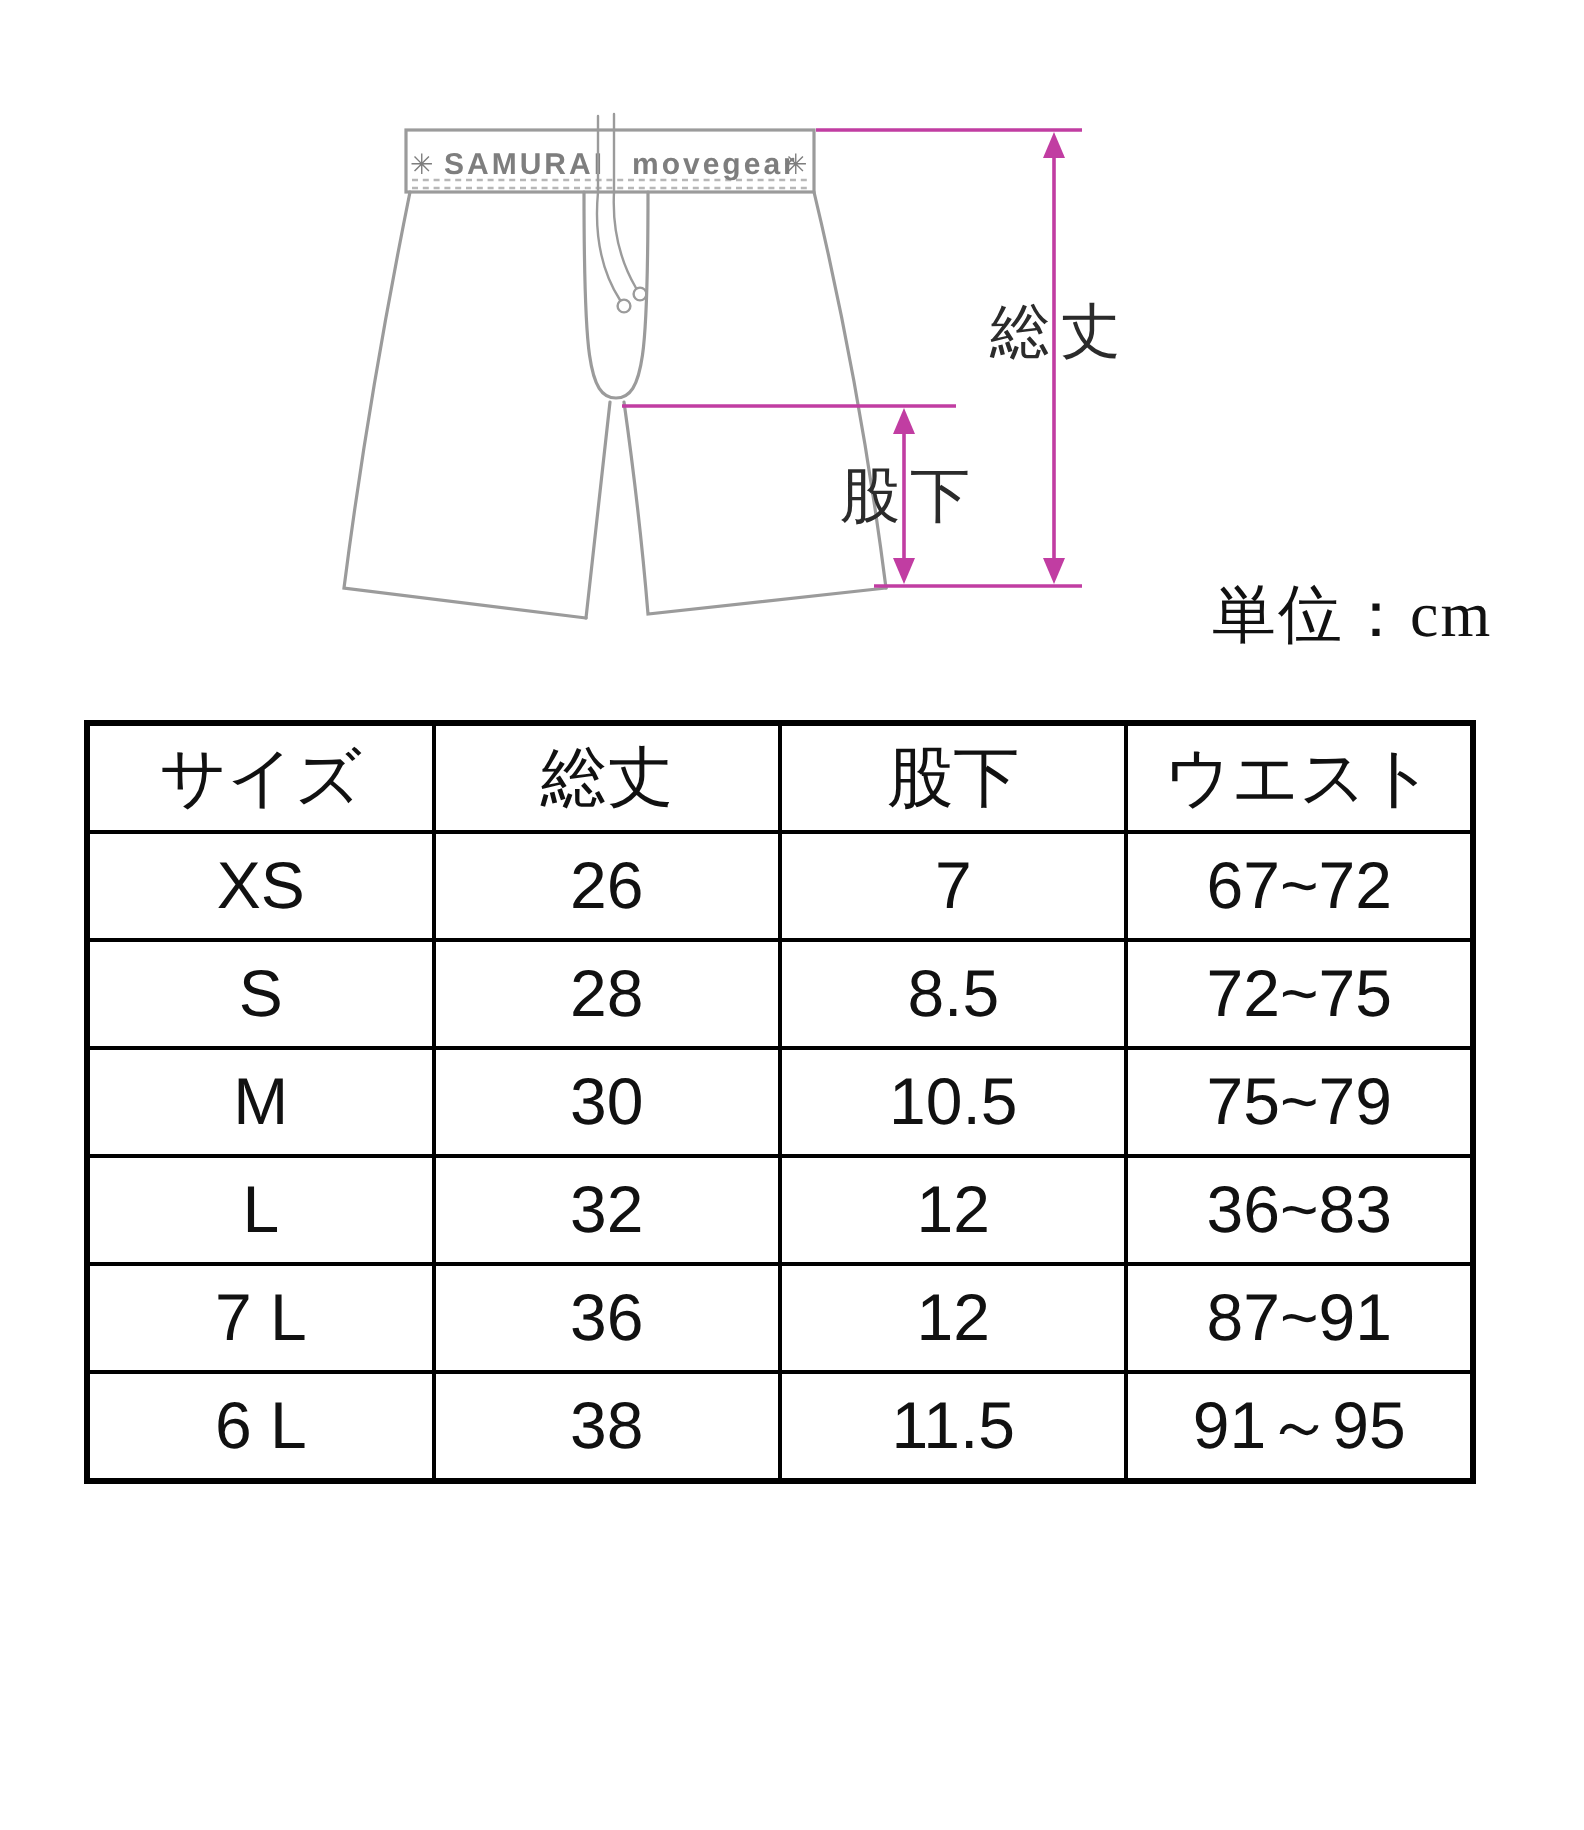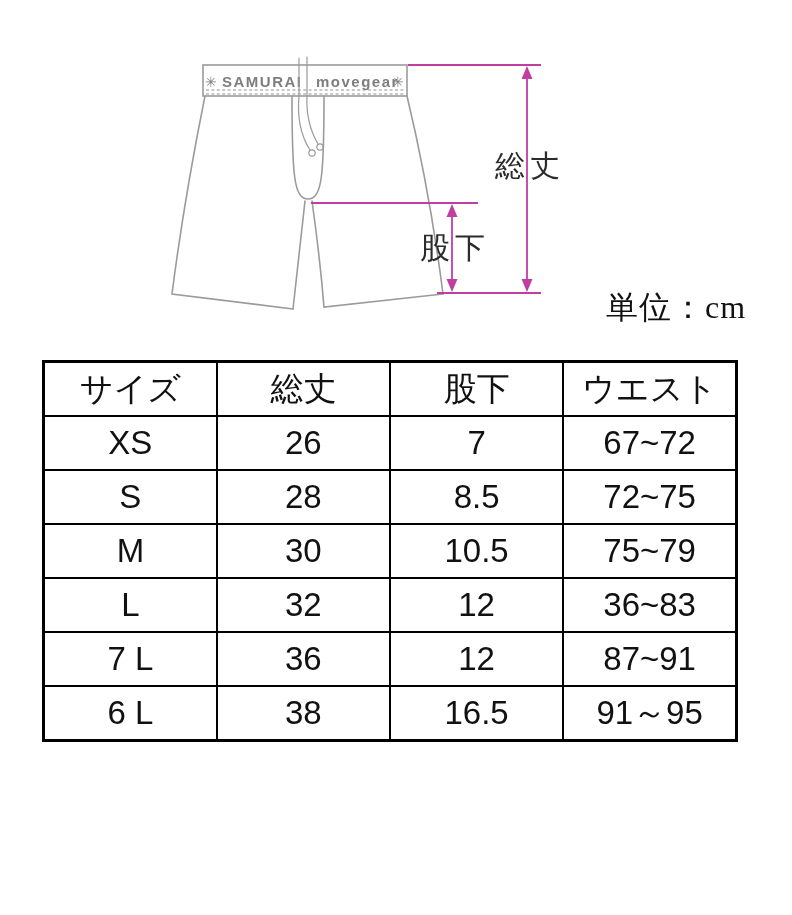--- a/index.html
+++ b/index.html
@@ -143,19 +143,19 @@
         </tr>
         <tr>
           <td>7 L</td>
           <td>36</td>
           <td>12</td>
           <td>87~91</td>
         </tr>
         <tr>
           <td>6 L</td>
           <td>38</td>
-          <td>16.5</td>
+          <td>11.5</td>
           <td>91～95</td>
         </tr>
       </tbody>
   </table>
 
 </div>
 
 </body></html>

